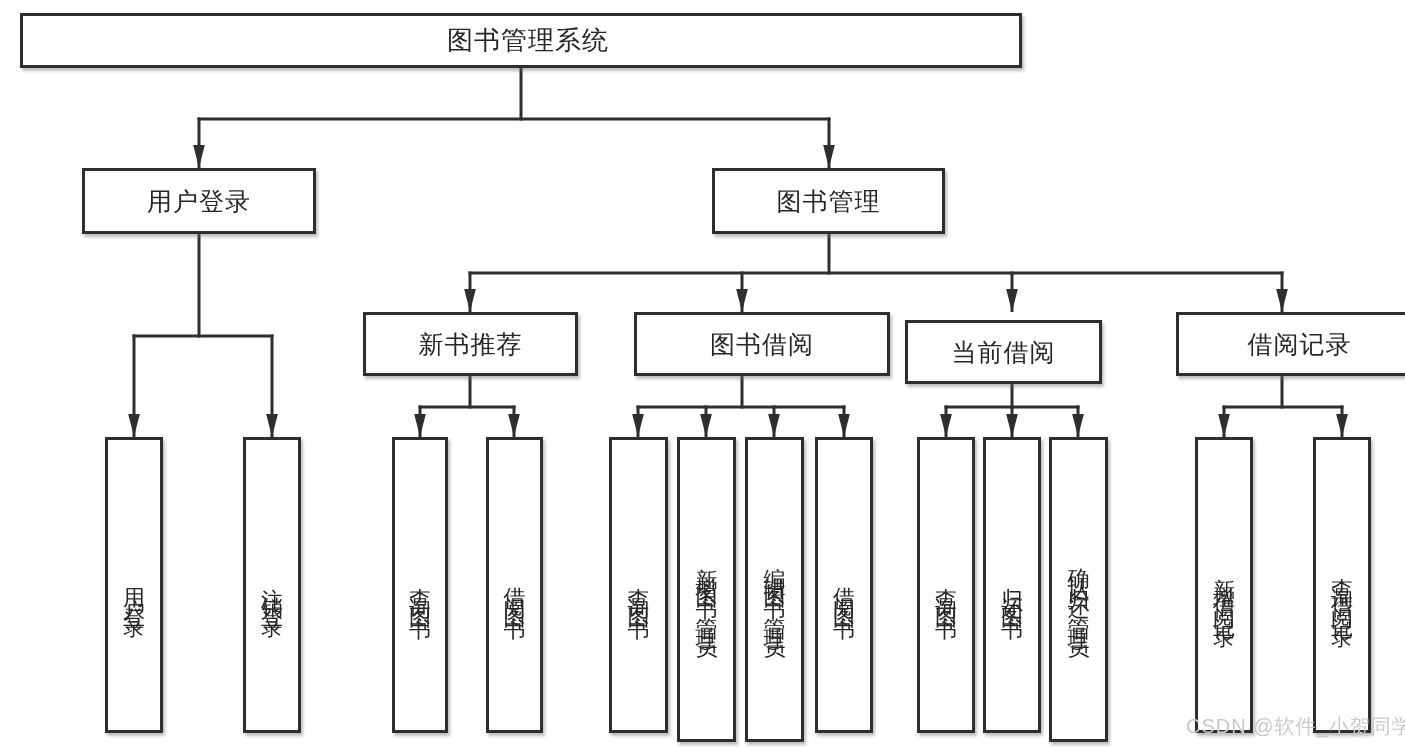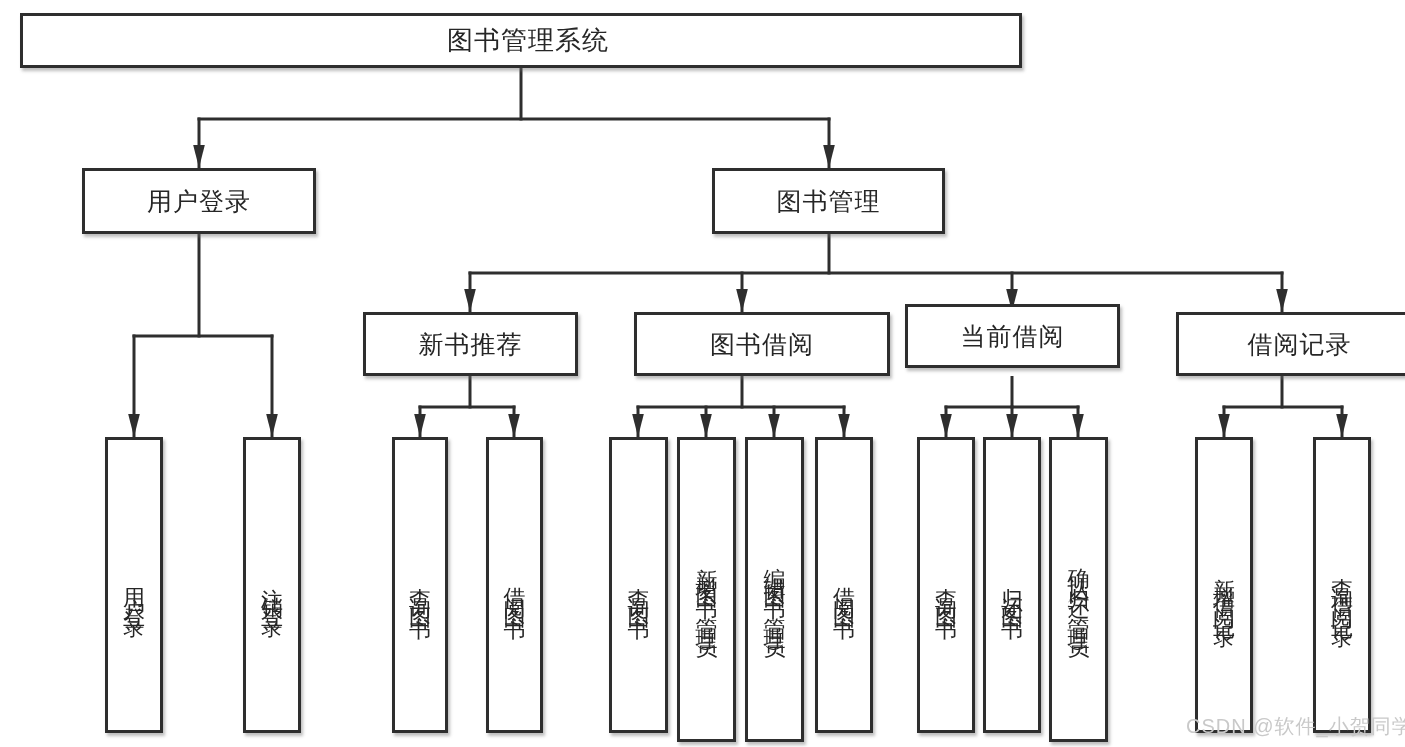--- a/index.html
+++ b/index.html
@@ -82,21 +82,21 @@
     </g>
   </svg>
 
   <div class="node h root" style="left:20px;top:13px;width:1002px;height:55px">图书管理系统</div>
 
   <div class="node h" style="left:82px;top:168px;width:234px;height:66px">用户登录</div>
   <div class="node h" style="left:363px;top:312px;width:215px;height:64px">新书推荐</div>
 
   <div class="node h" style="left:712px;top:168px;width:233px;height:66px">图书管理</div>
   <div class="node h" style="left:634px;top:312px;width:256px;height:64px">图书借阅</div>
-  <div class="node h" style="left:905px;top:304px;width:215px;height:64px">当前借阅</div>
+  <div class="node h" style="left:905px;top:320px;width:197px;height:64px">当前借阅</div>
   <div class="node h" style="left:1176px;top:312px;width:247px;height:64px">借阅记录</div>
 
   <div class="node v" style="left:105px;top:437px;width:58px;height:296px">
     <span class="vtext">用户登录</span>
   </div>
   <div class="node v" style="left:243px;top:437px;width:58px;height:296px">
     <span class="vtext">注销登录</span>
   </div>
 
   <div class="node v" style="left:392px;top:437px;width:56px;height:296px">

